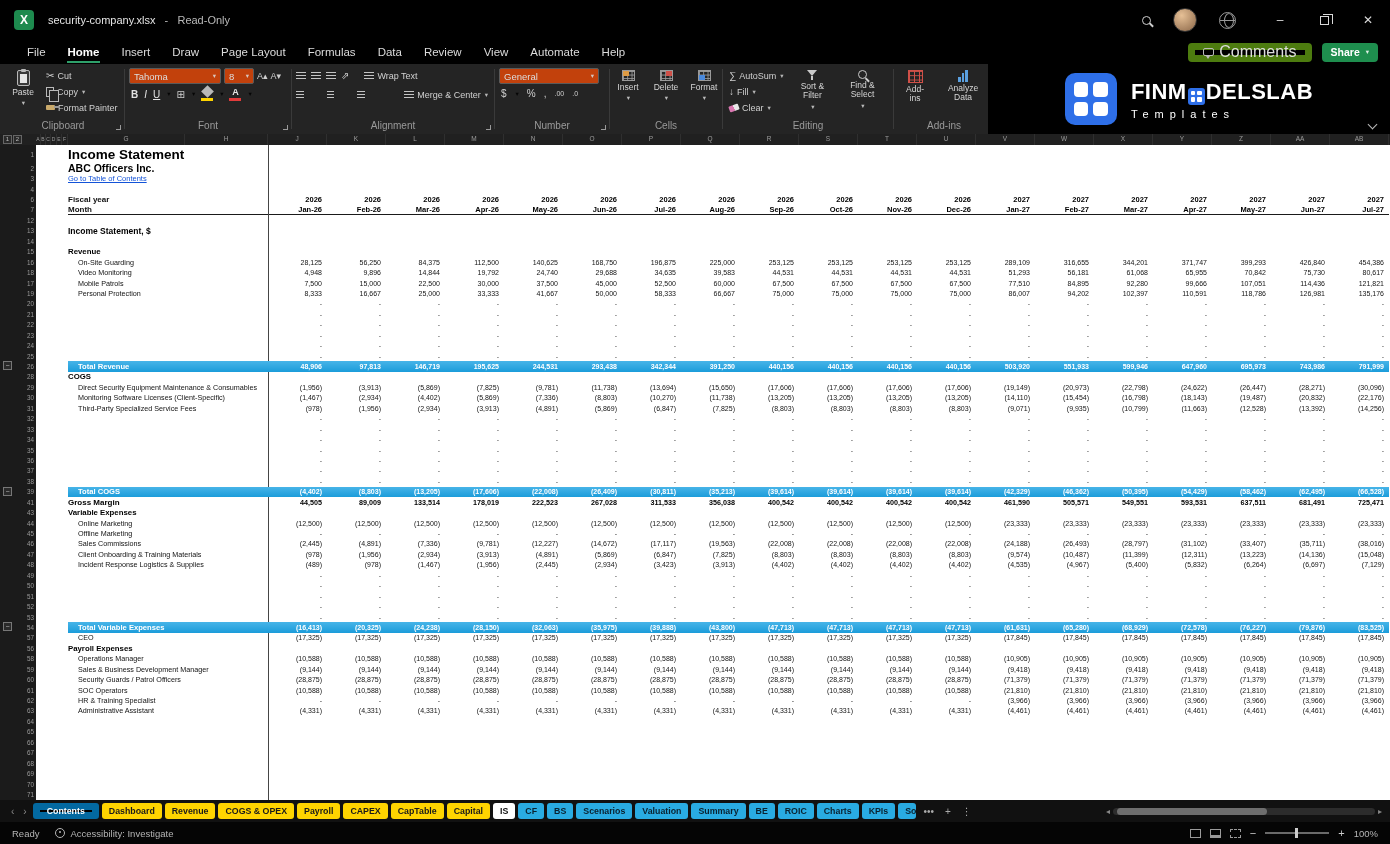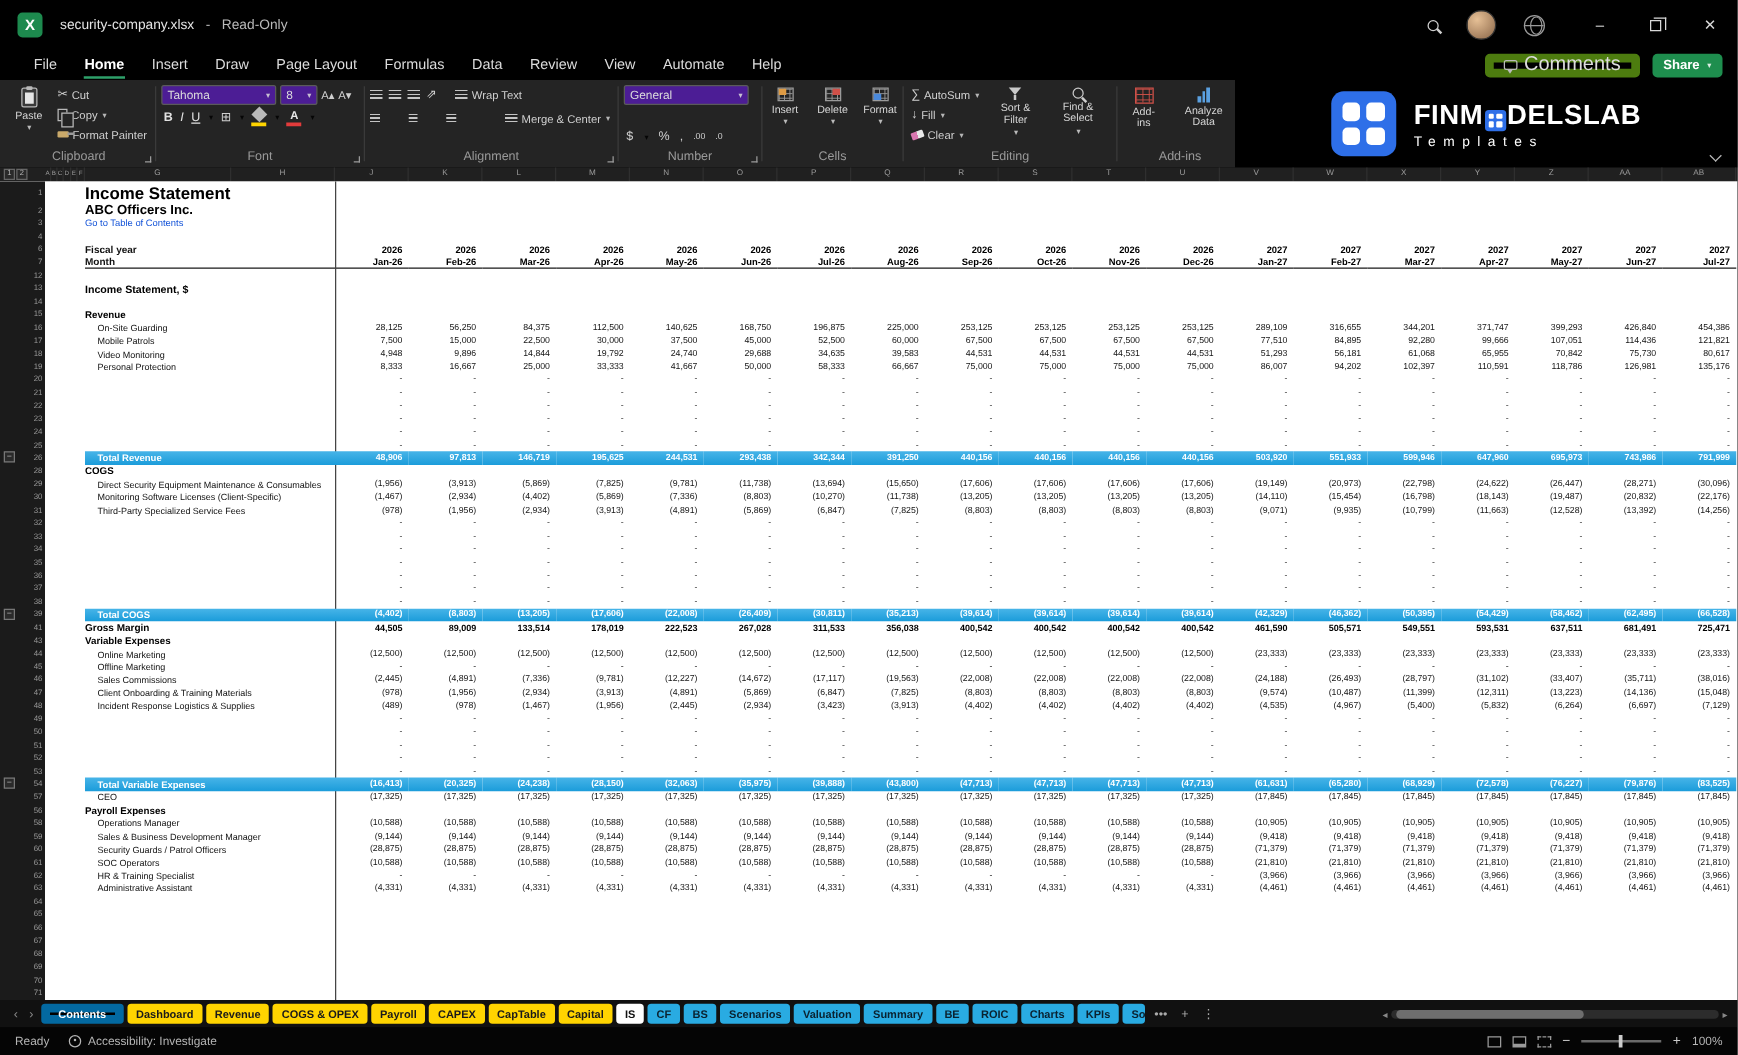--- a/index.html
+++ b/index.html
@@ -43,21 +43,21 @@
   .rwrap{width:988px;flex:none;background:#242424;display:flex;align-items:stretch;padding:0 2px}
   .rsep{width:1px;background:#3a3a3a;margin:5px 0;flex:none}
   .rgroup{display:flex;flex-direction:column;padding:4px 4px 0;flex:none;position:relative}
   .rg-body{flex:1;display:flex;align-items:flex-start;gap:4px}
   .rg-label{height:15px;font-size:10px;color:#9a9a9a;text-align:center;line-height:14px;white-space:nowrap}
   .launcher{position:absolute;right:3px;bottom:4px;width:5px;height:5px;border-right:1px solid #9a9a9a;border-bottom:1px solid #9a9a9a}
   .vbtn{display:flex;flex-direction:column;align-items:center;justify-content:center;gap:2px;color:#d6d6d6;
     font-size:8.5px;line-height:1.1;text-align:center;padding:2px 3px;min-width:34px}
   .col{display:flex;flex-direction:column;gap:1px}
   .sbtn{display:flex;align-items:center;gap:3px;font-size:9px;color:#d0d0d0;height:15px;padding:0 2px;white-space:nowrap}
-  .combo{background:#4c1d95;border:1px solid #5a5a5a;color:#ddd;font-size:9.5px;height:16px;display:flex;align-items:center;justify-content:space-between;padding:0 4px;border-radius:2px}
+  .combo{background:#c2410c;border:1px solid #5a5a5a;color:#ddd;font-size:9.5px;height:16px;display:flex;align-items:center;justify-content:space-between;padding:0 4px;border-radius:2px}
   .rrow{display:flex;align-items:center;gap:3px}
   .gly{color:#cfcfcf;font-size:10px}
   .bld{font-weight:700;font-size:10px;color:#e2e2e2}
   .ita{font-style:italic;font-size:10px;color:#e2e2e2}
   .und{text-decoration:underline;font-size:10px;color:#e2e2e2}
   .lnico{width:10px;height:8px;background:repeating-linear-gradient(180deg,#c4c4c4 0 1px,transparent 1px 3px)}
   .ic-clip{width:13px;height:16px;border:1px solid #b9b9b9;border-radius:2px;position:relative;background:#3a3a3a}
   .ic-clip::before{content:'';position:absolute;top:-2px;left:3px;width:5px;height:3px;background:#b9b9b9;border-radius:1px}
   .ic-clip::after{content:'';position:absolute;top:3px;left:2px;right:2px;bottom:2px;background:#e6e6e6}
   .ic-copy{width:8px;height:10px;border:1px solid #b9b9b9;position:relative}
@@ -106,21 +106,21 @@
   .row{display:flex;height:10.45px;align-items:stretch}
   .row.title{height:18px}
   .og{width:20px;flex:none;position:relative;z-index:3}
   .minus{position:absolute;left:3px;top:0;width:9px;height:9px;border:1px solid #777;background:#2a2a2a;color:#bbb;font-size:7px;line-height:7px;text-align:center}
   .rn{width:16px;flex:none;color:#9a9a9a;font-size:6.3px;text-align:right;padding-right:2px;display:flex;align-items:center;justify-content:flex-end;position:relative;z-index:3}
   .sp{width:32px;flex:none}
   .lab{width:200px;flex:none;display:flex;align-items:center;white-space:nowrap;color:#111;font-size:7.2px}
   .c{width:59px;flex:none;display:flex;align-items:center;justify-content:flex-end;padding-right:5px;white-space:nowrap;font-size:7px;color:#141414}
   .row.title .lab{font-size:13.5px;font-weight:700;color:#000}
   .row.sub .lab{font-size:10.5px;font-weight:700;color:#000}
-  .row.link .lab{font-size:7.5px;color:#1353d8;}
+  .row.link .lab{font-size:7.5px;color:#1353d8;text-decoration:underline}
   .row.yr .lab,.row.mo .lab{font-weight:700;font-size:8px}
   .row.yr .c,.row.mo .c{font-weight:700;font-size:7.5px;color:#000}
   .row.mo .lab,.row.mo .c{border-bottom:1px solid #1a1a1a}
   .row.sec .lab{font-weight:700;font-size:8.5px;color:#000}
   .row.grp .lab{font-weight:700;font-size:7.8px;color:#000}
   .row.item .lab{padding-left:10px}
   .row.dash .c{color:#333}
   .row.gm .lab{font-weight:700;font-size:8px;color:#000}
   .row.gm .c{font-weight:700;font-size:7.2px;color:#000}
   .row.tot{position:relative;z-index:2}
@@ -300,21 +300,21 @@
                 <span class="caret">▾</span>
               </div>
           </div>
         </div>
         <div class="rg-label" style="margin-top:auto">Alignment</div>
         <span class="launcher"></span>
       </div>
       <div class="rsep"></div>
 
       <div class="rgroup" style="width:114px">
-        <div class="col" style="gap:20px">
+        <div class="col" style="gap:4px">
           <div class="combo" style="width:100px">
               <span>General</span>
               <span class="caret">▾</span>
             </div>
           <div class="rrow" style="gap:8px;padding-left:2px">
             <span class="gly">$</span>
               <span class="caret">▾</span>
             <span class="gly">%</span>
             <span class="gly">,</span>
             <span class="gly" style="font-size:7px">.00</span>
@@ -586,20 +586,45 @@
           <div class="c">289,109</div>
           <div class="c">316,655</div>
           <div class="c">344,201</div>
           <div class="c">371,747</div>
           <div class="c">399,293</div>
           <div class="c">426,840</div>
           <div class="c">454,386</div>
         </div>
         <div class="row item">
           <div class="og"></div>
+          <div class="rn">18</div>
+          <div class="sp"></div>
+          <div class="lab">Video Monitoring</div>
+          <div class="c">4,948</div>
+          <div class="c">9,896</div>
+          <div class="c">14,844</div>
+          <div class="c">19,792</div>
+          <div class="c">24,740</div>
+          <div class="c">29,688</div>
+          <div class="c">34,635</div>
+          <div class="c">39,583</div>
+          <div class="c">44,531</div>
+          <div class="c">44,531</div>
+          <div class="c">44,531</div>
+          <div class="c">44,531</div>
+          <div class="c">51,293</div>
+          <div class="c">56,181</div>
+          <div class="c">61,068</div>
+          <div class="c">65,955</div>
+          <div class="c">70,842</div>
+          <div class="c">75,730</div>
+          <div class="c">80,617</div>
+        </div>
+        <div class="row item">
+          <div class="og"></div>
           <div class="rn">17</div>
           <div class="sp"></div>
           <div class="lab">Mobile Patrols</div>
           <div class="c">7,500</div>
           <div class="c">15,000</div>
           <div class="c">22,500</div>
           <div class="c">30,000</div>
           <div class="c">37,500</div>
           <div class="c">45,000</div>
           <div class="c">52,500</div>
@@ -608,45 +633,20 @@
           <div class="c">67,500</div>
           <div class="c">67,500</div>
           <div class="c">67,500</div>
           <div class="c">77,510</div>
           <div class="c">84,895</div>
           <div class="c">92,280</div>
           <div class="c">99,666</div>
           <div class="c">107,051</div>
           <div class="c">114,436</div>
           <div class="c">121,821</div>
-        </div>
-        <div class="row item">
-          <div class="og"></div>
-          <div class="rn">18</div>
-          <div class="sp"></div>
-          <div class="lab">Video Monitoring</div>
-          <div class="c">4,948</div>
-          <div class="c">9,896</div>
-          <div class="c">14,844</div>
-          <div class="c">19,792</div>
-          <div class="c">24,740</div>
-          <div class="c">29,688</div>
-          <div class="c">34,635</div>
-          <div class="c">39,583</div>
-          <div class="c">44,531</div>
-          <div class="c">44,531</div>
-          <div class="c">44,531</div>
-          <div class="c">44,531</div>
-          <div class="c">51,293</div>
-          <div class="c">56,181</div>
-          <div class="c">61,068</div>
-          <div class="c">65,955</div>
-          <div class="c">70,842</div>
-          <div class="c">75,730</div>
-          <div class="c">80,617</div>
         </div>
         <div class="row item">
           <div class="og"></div>
           <div class="rn">19</div>
           <div class="sp"></div>
           <div class="lab">Personal Protection</div>
           <div class="c">8,333</div>
           <div class="c">16,667</div>
           <div class="c">25,000</div>
           <div class="c">33,333</div>

